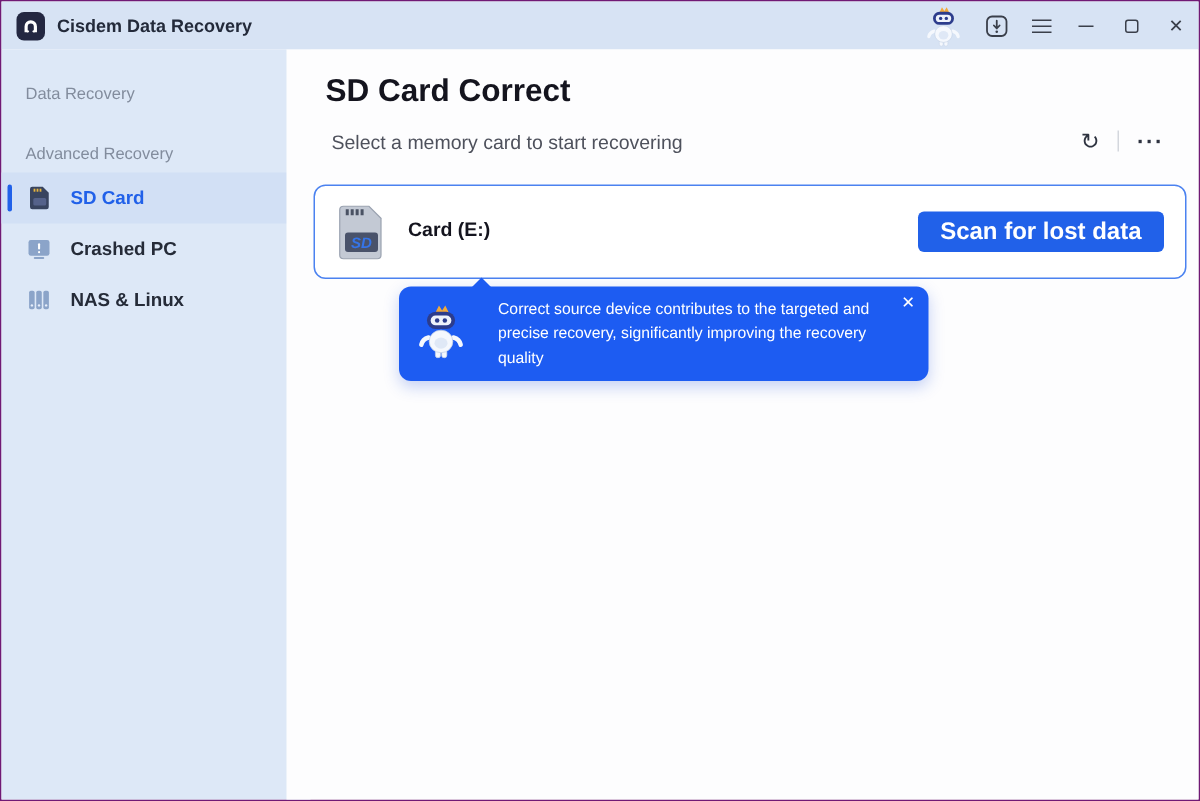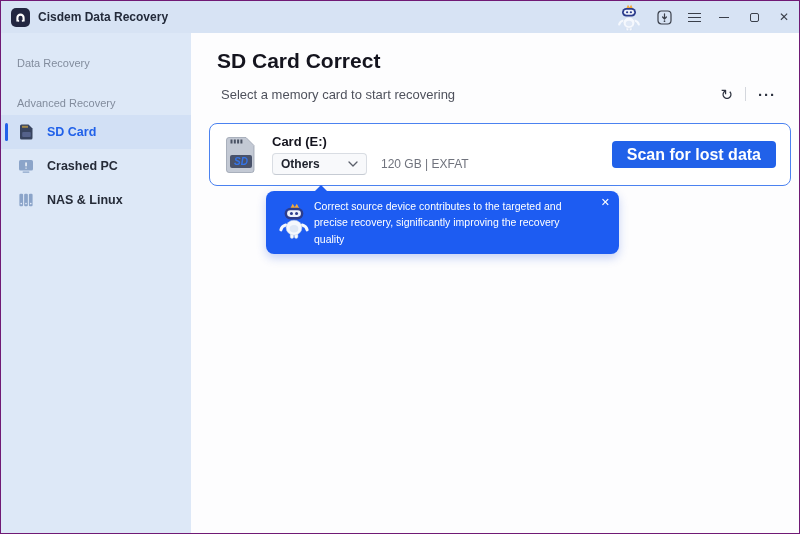--- a/index.html
+++ b/index.html
@@ -96,21 +96,21 @@
     margin-left:auto; height:27px; padding:0 15px; border:none; border-radius:4px;
     background:var(--accent,#2161e9); color:#fff; font-size:16px; font-weight:600;
     font-family:"Liberation Sans", sans-serif; cursor:pointer; display:flex; align-items:center;
   }
 
   
   .assist-tooltip {
     position:absolute; top:158px; left:75px; width:353px;
     background:var(--tooltip-bg,#1d5cf2); border-radius:8px;
     padding:7px 28px 7px 10px;
-    display:flex; align-items:center; gap:2px;
+    display:flex; align-items:center; gap:20px;
     box-shadow:0 4px 10px rgba(30,80,220,0.25);
   }
   .assist-tooltip .caret {
     position:absolute; top:-6px; left:48px; width:0; height:0;
     border-left:7px solid transparent; border-right:7px solid transparent;
     border-bottom:7px solid var(--tooltip-bg,#1d5cf2);
   }
   .tooltip-robot { width:36px; height:42px; flex:0 0 auto; }
   .tooltip-text { font-size:10.5px; line-height:1.55; color:#fff; width:276px; }
   .tooltip-close {
@@ -249,29 +249,20 @@
         <rect x="6.5" y="3.5" width="2" height="4" fill="#4a5263"></rect>
         <rect x="9.8" y="3.5" width="2" height="4" fill="#4a5263"></rect>
         <rect x="13.1" y="3.5" width="2" height="4" fill="#4a5263"></rect>
         <rect x="16.4" y="3.5" width="2" height="4" fill="#4a5263"></rect>
         <rect x="6" y="19" width="22" height="13" rx="2" fill="#49526a"></rect>
         <text x="17" y="29" text-anchor="middle" font-size="10" font-weight="bold" font-style="italic" font-family="Liberation Sans, sans-serif" fill="#3574e8">SD</text>
       </svg>
 
       <div class="device-info">
         <div class="device-name">Card (E:)</div>
-        <div class="device-row2">
-          <div class="fs-dropdown">
-            <span class="fs-value">Others</span>
-            <svg width="10" height="6" viewBox="0 0 10 6">
-              <path d="M1 1 L5 5 L9 1" fill="none" stroke="#5a5f6a" stroke-width="1.3" stroke-linecap="round" stroke-linejoin="round"></path>
-            </svg>
-          </div>
-          <span class="capacity">120 GB | EXFAT</span>
-        </div>
       </div>
 
       <button class="scan-btn">Scan for lost data</button>
     </div>
 
     <div class="assist-tooltip">
       <span class="caret"></span>
       <svg class="tooltip-robot" viewBox="0 0 48 52">
         <use href="#robot-def"></use>
       </svg>

